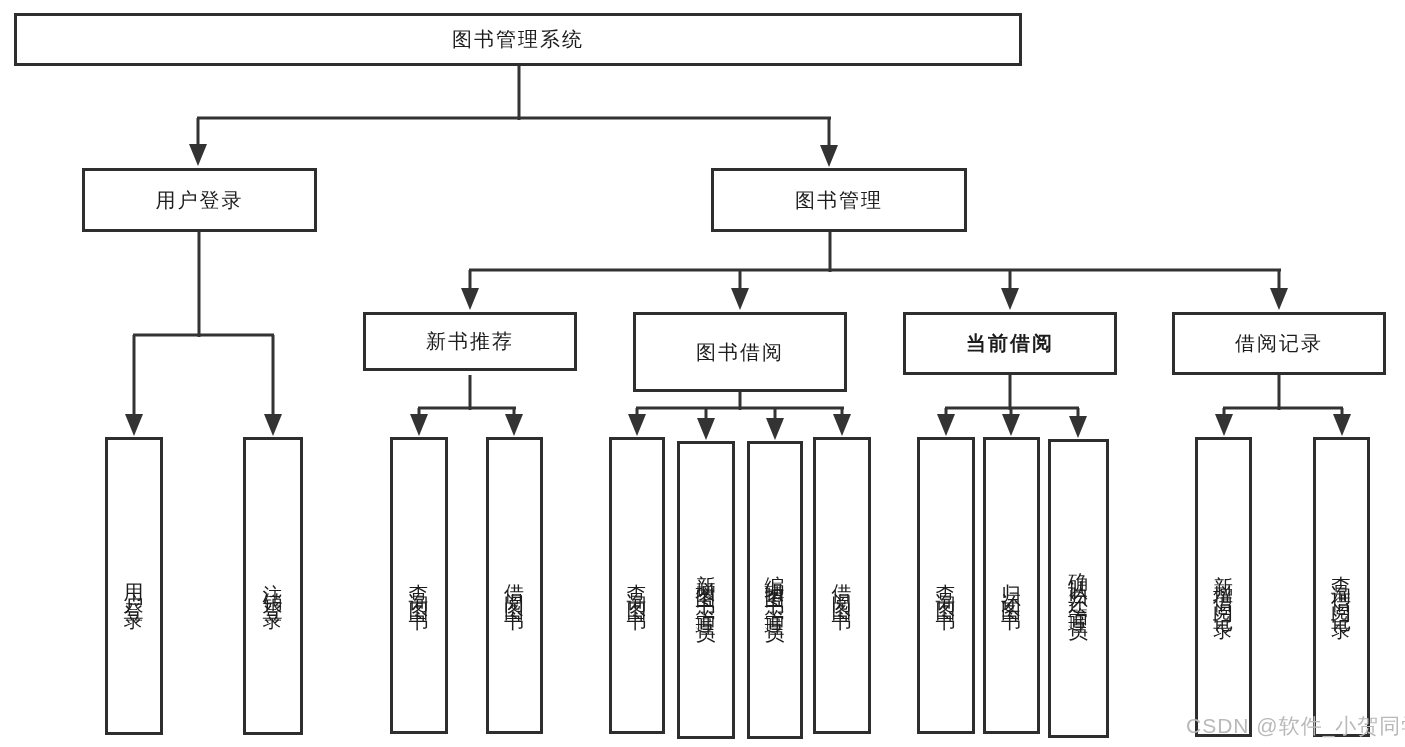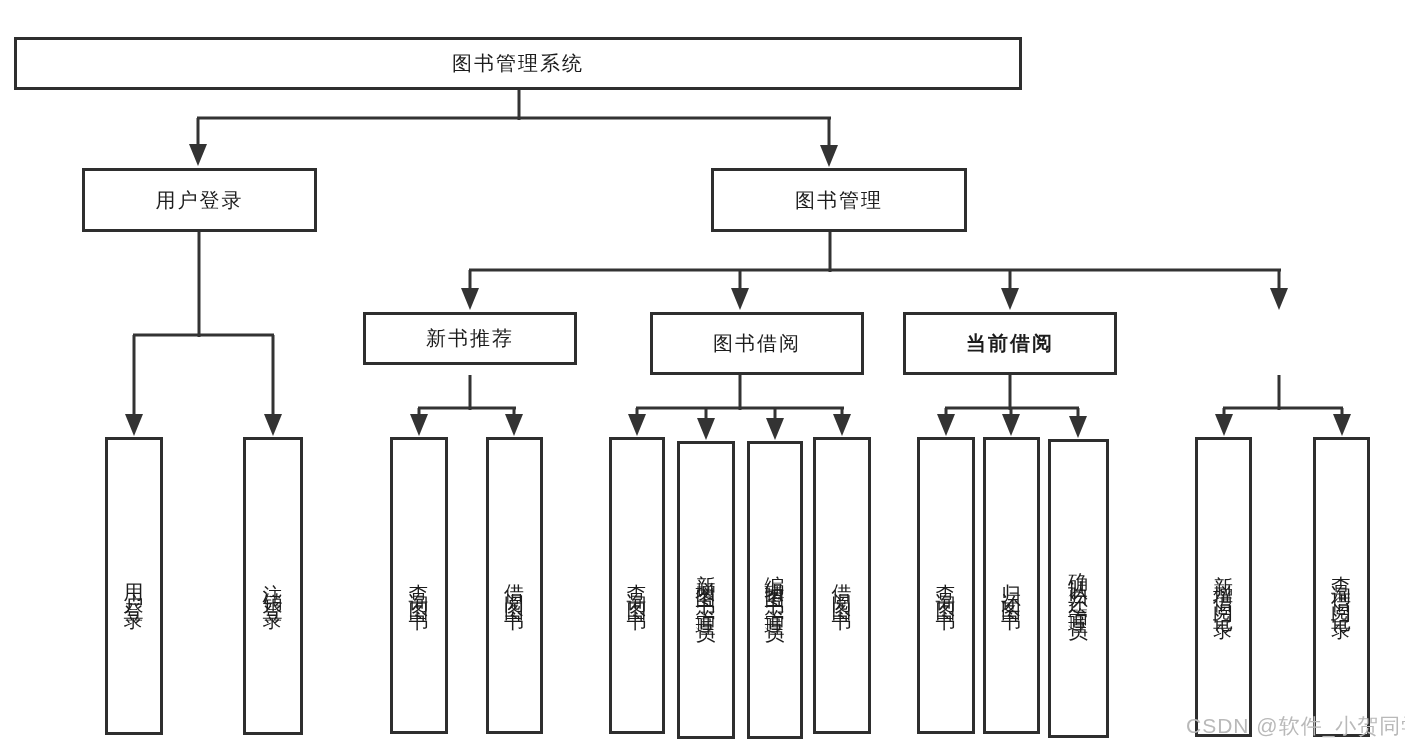--- a/index.html
+++ b/index.html
@@ -127,28 +127,29 @@
     <g>
       <line x1="1279" y1="375" x2="1279" y2="410"></line>
       <line x1="1223" y1="408" x2="1343" y2="408"></line>
       <line x1="1224" y1="408" x2="1224" y2="416"></line>
       <polygon points="1215,414 1233,414 1224,436"></polygon>
       <line x1="1342" y1="408" x2="1342" y2="416"></line>
       <polygon points="1333,414 1351,414 1342,436"></polygon>
     </g>
   </svg>
 
-  <div class="node" style="left:14px; top:13px; width:1008px; height:53px;margin-top:24px;">图书管理系统</div>
+  <div class="node" style="left:14px; top:13px; width:1008px; height:53px;">图书管理系统</div>
 
   <div class="node" style="left:82px; top:168px; width:235px; height:64px;">用户登录</div>
   <div class="node" style="left:711px; top:168px; width:256px; height:64px;">图书管理</div>
 
-  <div class="node" style="left:363px; top:312px; width:214px; height:53px;">新书推荐</div>
-  <div class="node" style="left:650px; top:312px; width:214px; height:63px;">图书借阅</div>
+  <div class="node" style="left:363px; top:312px; width:214px; height:59px;">新书推荐</div>
+  <div class="node" style="left:633px; top:312px; width:214px; height:80px;">图书借阅</div>
   <div class="node" style="left:903px; top:312px; width:214px; height:63px;font-weight:bold;">当前借阅</div>
+  <div class="node" style="left:1172px; top:312px; width:214px; height:63px;">借阅记录</div>
 
   <div class="leaf" style="left:105px; top:437px; width:58px; height:298px;">用户登录</div>
   <div class="leaf" style="left:243px; top:437px; width:60px; height:298px;">注销登录</div>
 
   <div class="leaf" style="left:390px; top:437px; width:58px; height:297px;">查询图书</div>
   <div class="leaf" style="left:486px; top:437px; width:57px; height:297px;">借阅图书</div>
 
   <div class="leaf" style="left:609px; top:437px; width:56px; height:297px;">查询图书</div>
   <div class="leaf dense" style="left:677px; top:441px; width:58px; height:298px;">新增图书（管理员）</div>
   <div class="leaf dense" style="left:747px; top:441px; width:56px; height:298px;">编辑图书（管理员）</div>

